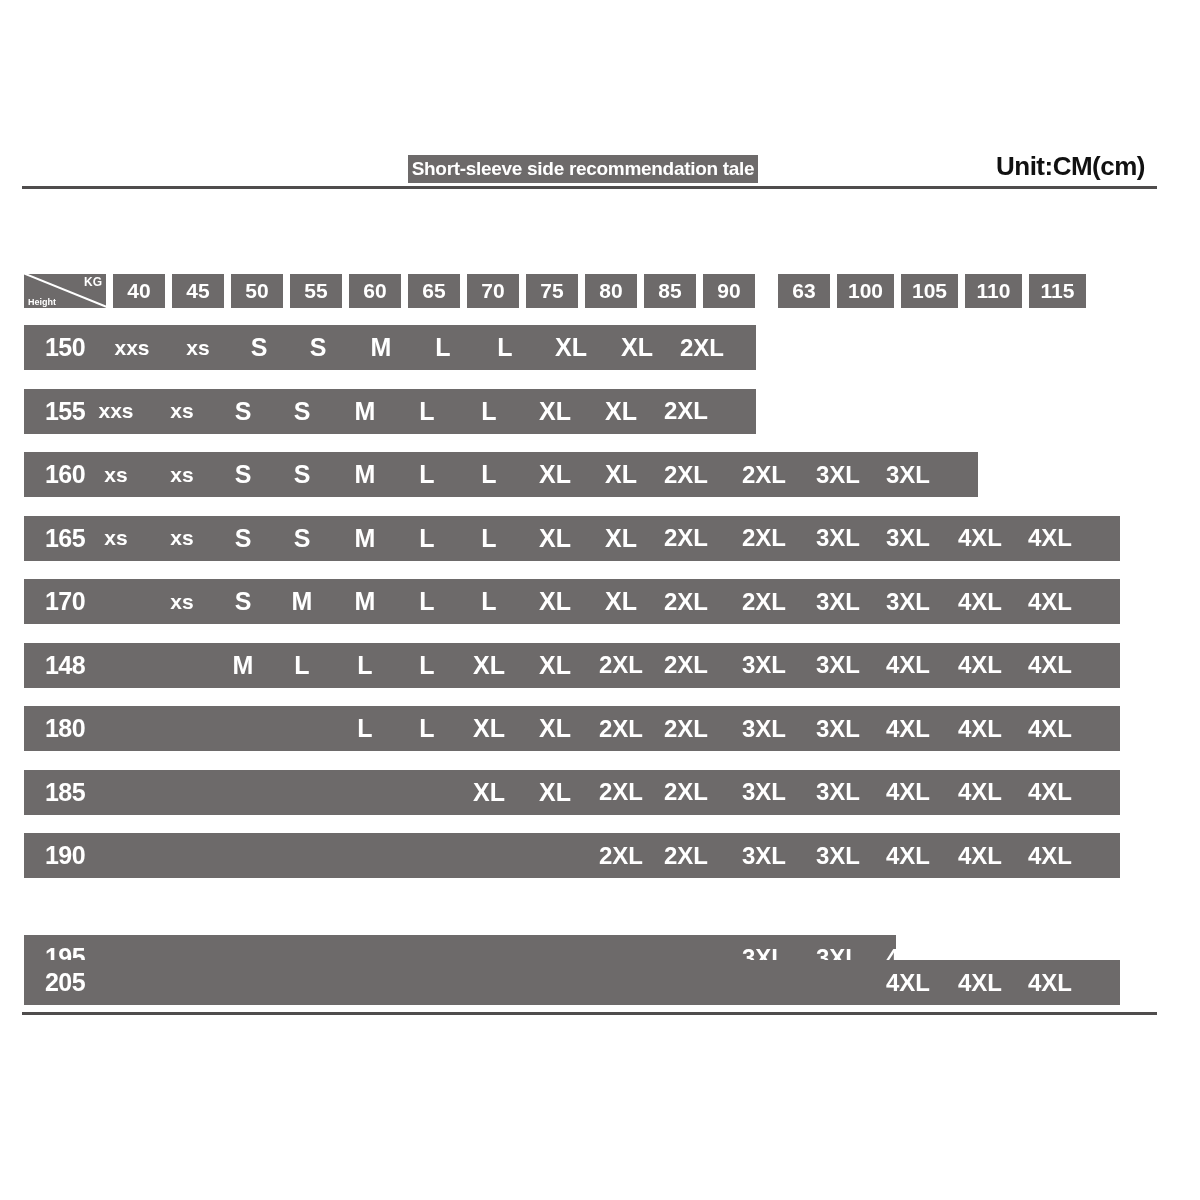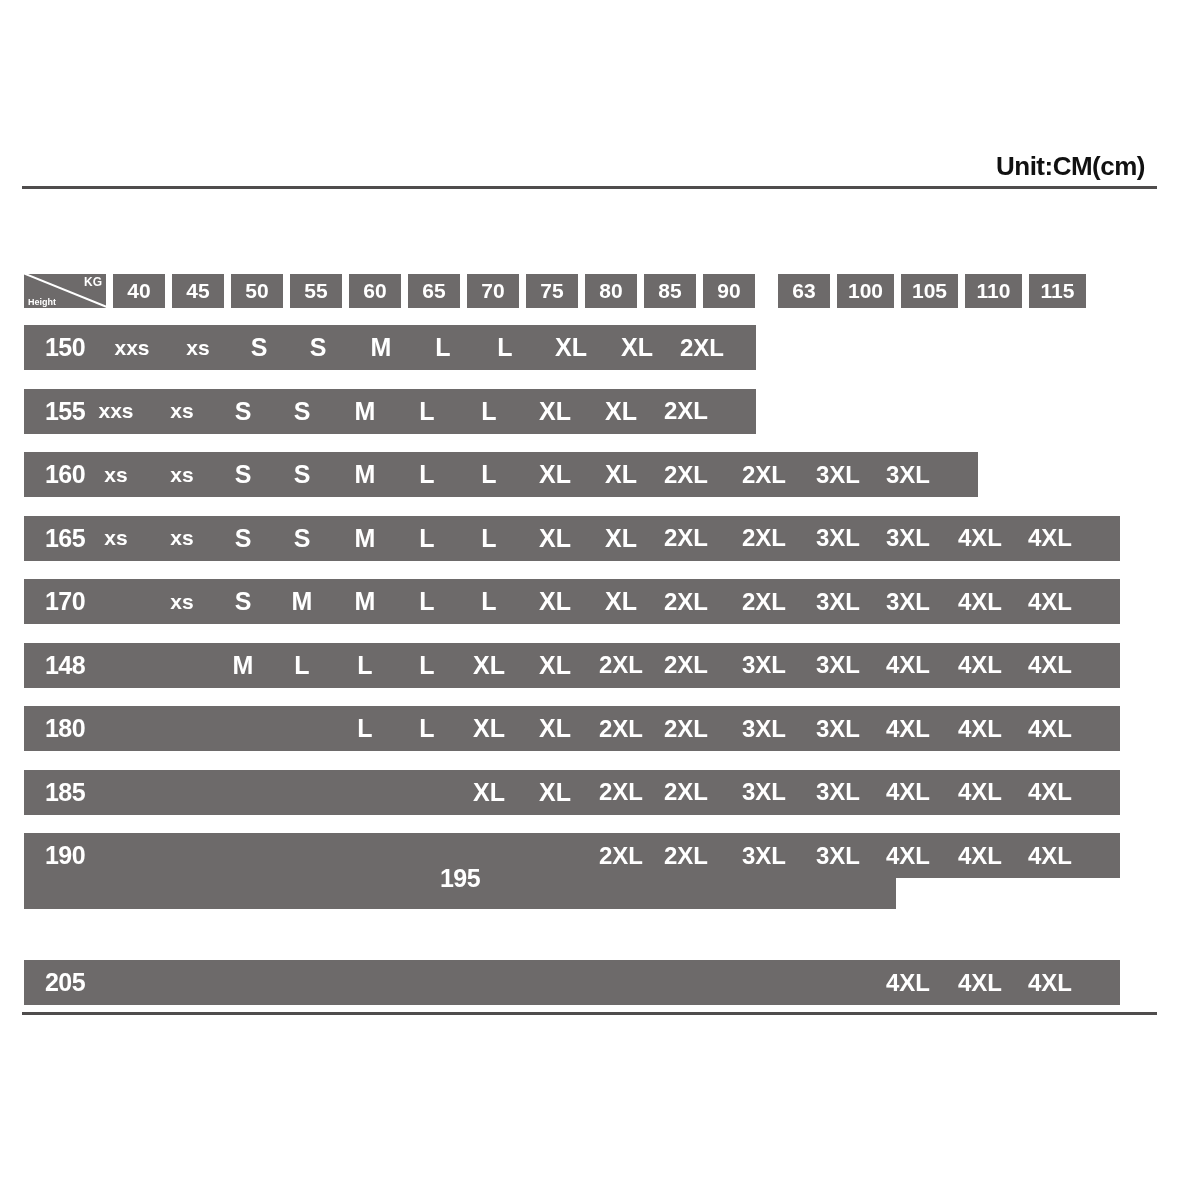--- a/index.html
+++ b/index.html
@@ -184,20 +184,21 @@
     font-weight: bold;
     color: #111;
     letter-spacing: -0.2px;
   }
 </style>
 </head>
 <body>
 
 <div id="chart-root">
 
+  <div class="title-chip">Short-sleeve side recommendation tale</div>
   <div class="unit-label">Unit:CM(cm)</div>
   <div class="top-rule"></div>
 
   <div class="header-row" id="header-row">
     <div class="corner-cell">
       <div class="diag"></div>
       <div class="kg">KG</div>
       <div class="ht">Height</div>
     </div>
   <div class="wcell">40</div>
@@ -359,21 +360,21 @@
         <div class="cells">
           <div class="cell" style="left: 483px; width: 64px; font-size: 24px;">2XL</div>
           <div class="cell" style="left: 548px; width: 64px; font-size: 24px;">2XL</div>
           <div class="cell" style="left: 626px; width: 64px; font-size: 24px;">3XL</div>
           <div class="cell" style="left: 700px; width: 64px; font-size: 24px;">3XL</div>
           <div class="cell" style="left: 770px; width: 64px; font-size: 24px;">4XL</div>
           <div class="cell" style="left: 842px; width: 64px; font-size: 24px;">4XL</div>
           <div class="cell" style="left: 912px; width: 64px; font-size: 24px;">4XL</div>
         </div>
       </div>
-      <div class="row" style="top: 864px; width: 872px; flex-direction: column;">
+      <div class="row" style="top: 935px; width: 872px;">
         <div class="rowlabel">195</div>
         <div class="cells">
           <div class="cell" style="left: 626px; width: 64px; font-size: 24px;">3XL</div>
           <div class="cell" style="left: 700px; width: 64px; font-size: 24px;">3XL</div>
           <div class="cell" style="left: 770px; width: 64px; font-size: 24px;">4XL</div>
           <div class="cell" style="left: 842px; width: 64px; font-size: 24px;">4XL</div>
           <div class="cell" style="left: 912px; width: 64px; font-size: 24px;">4XL</div>
         </div>
       </div>
       <div class="row" style="top: 960px; width: 1096px;">

